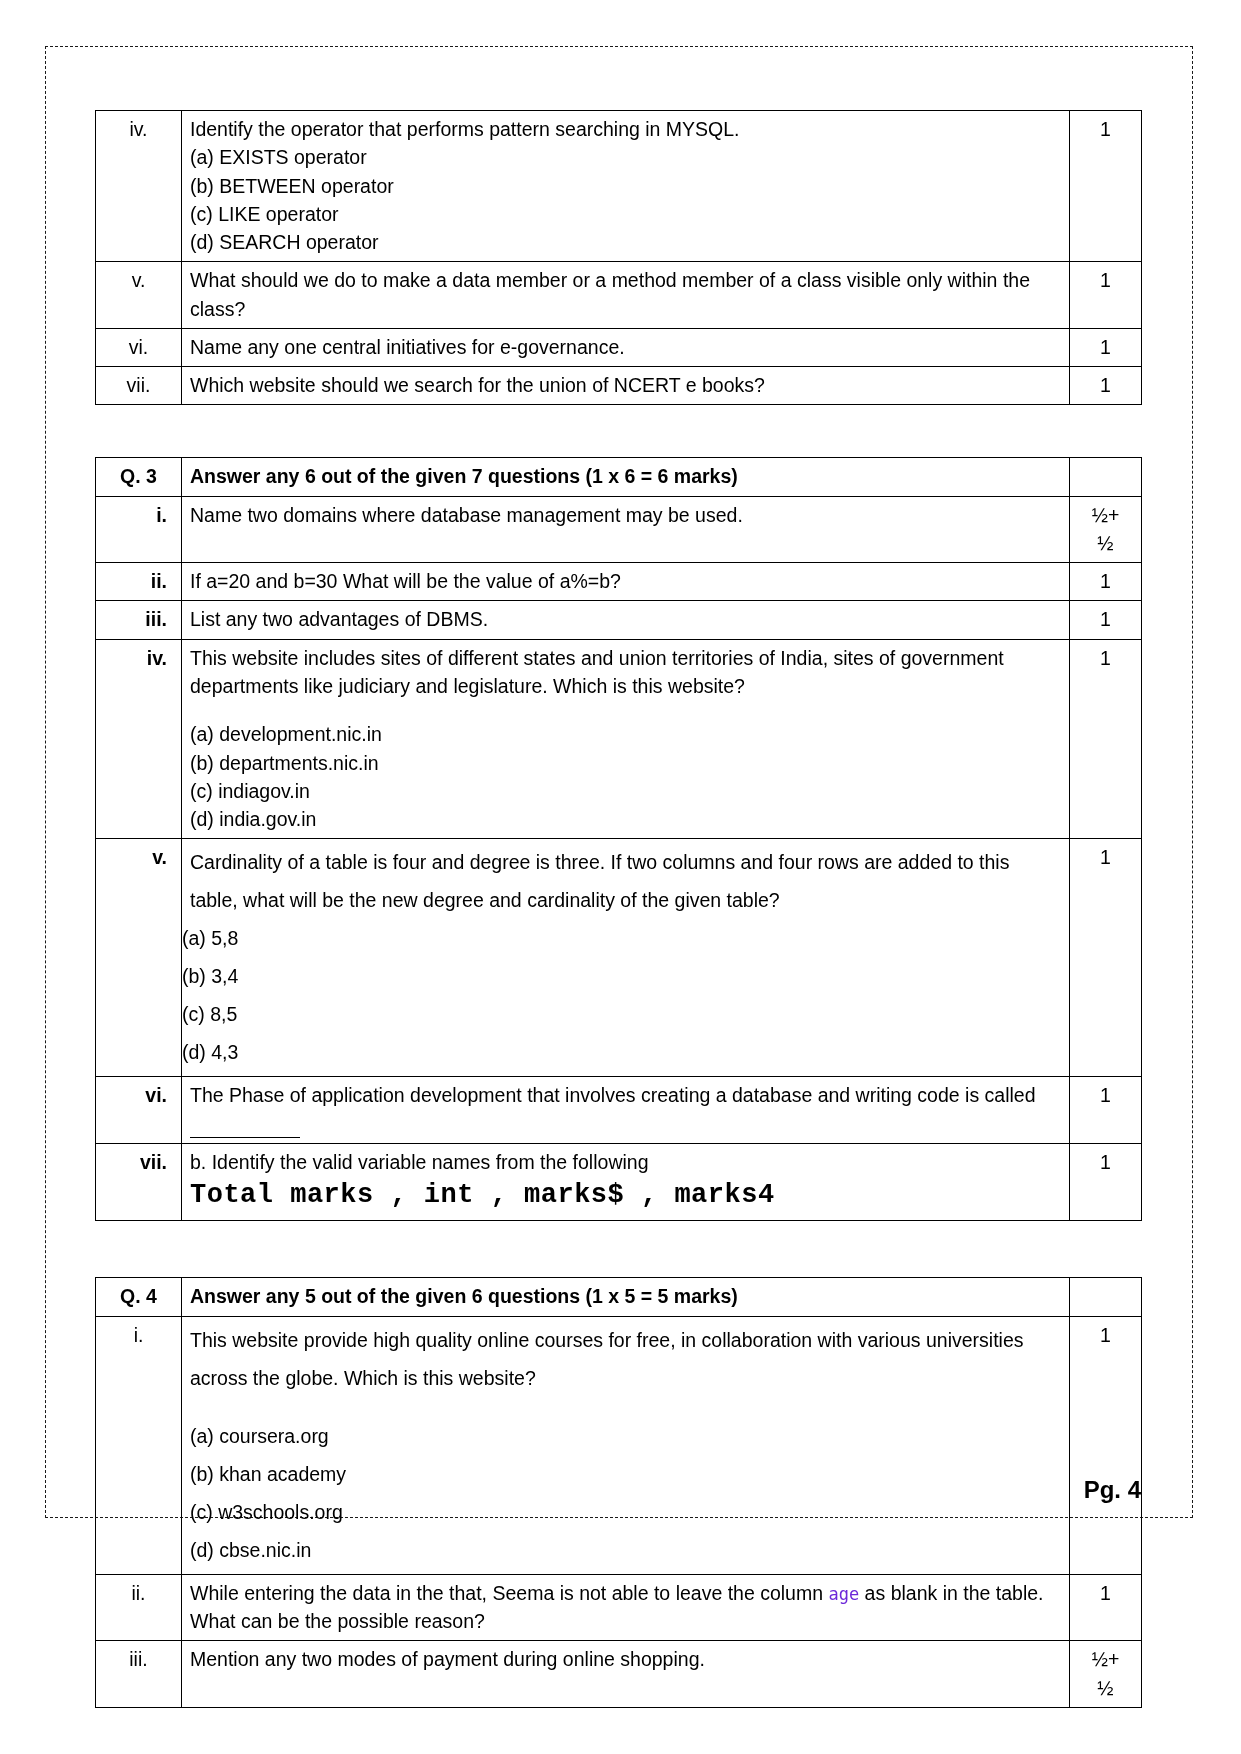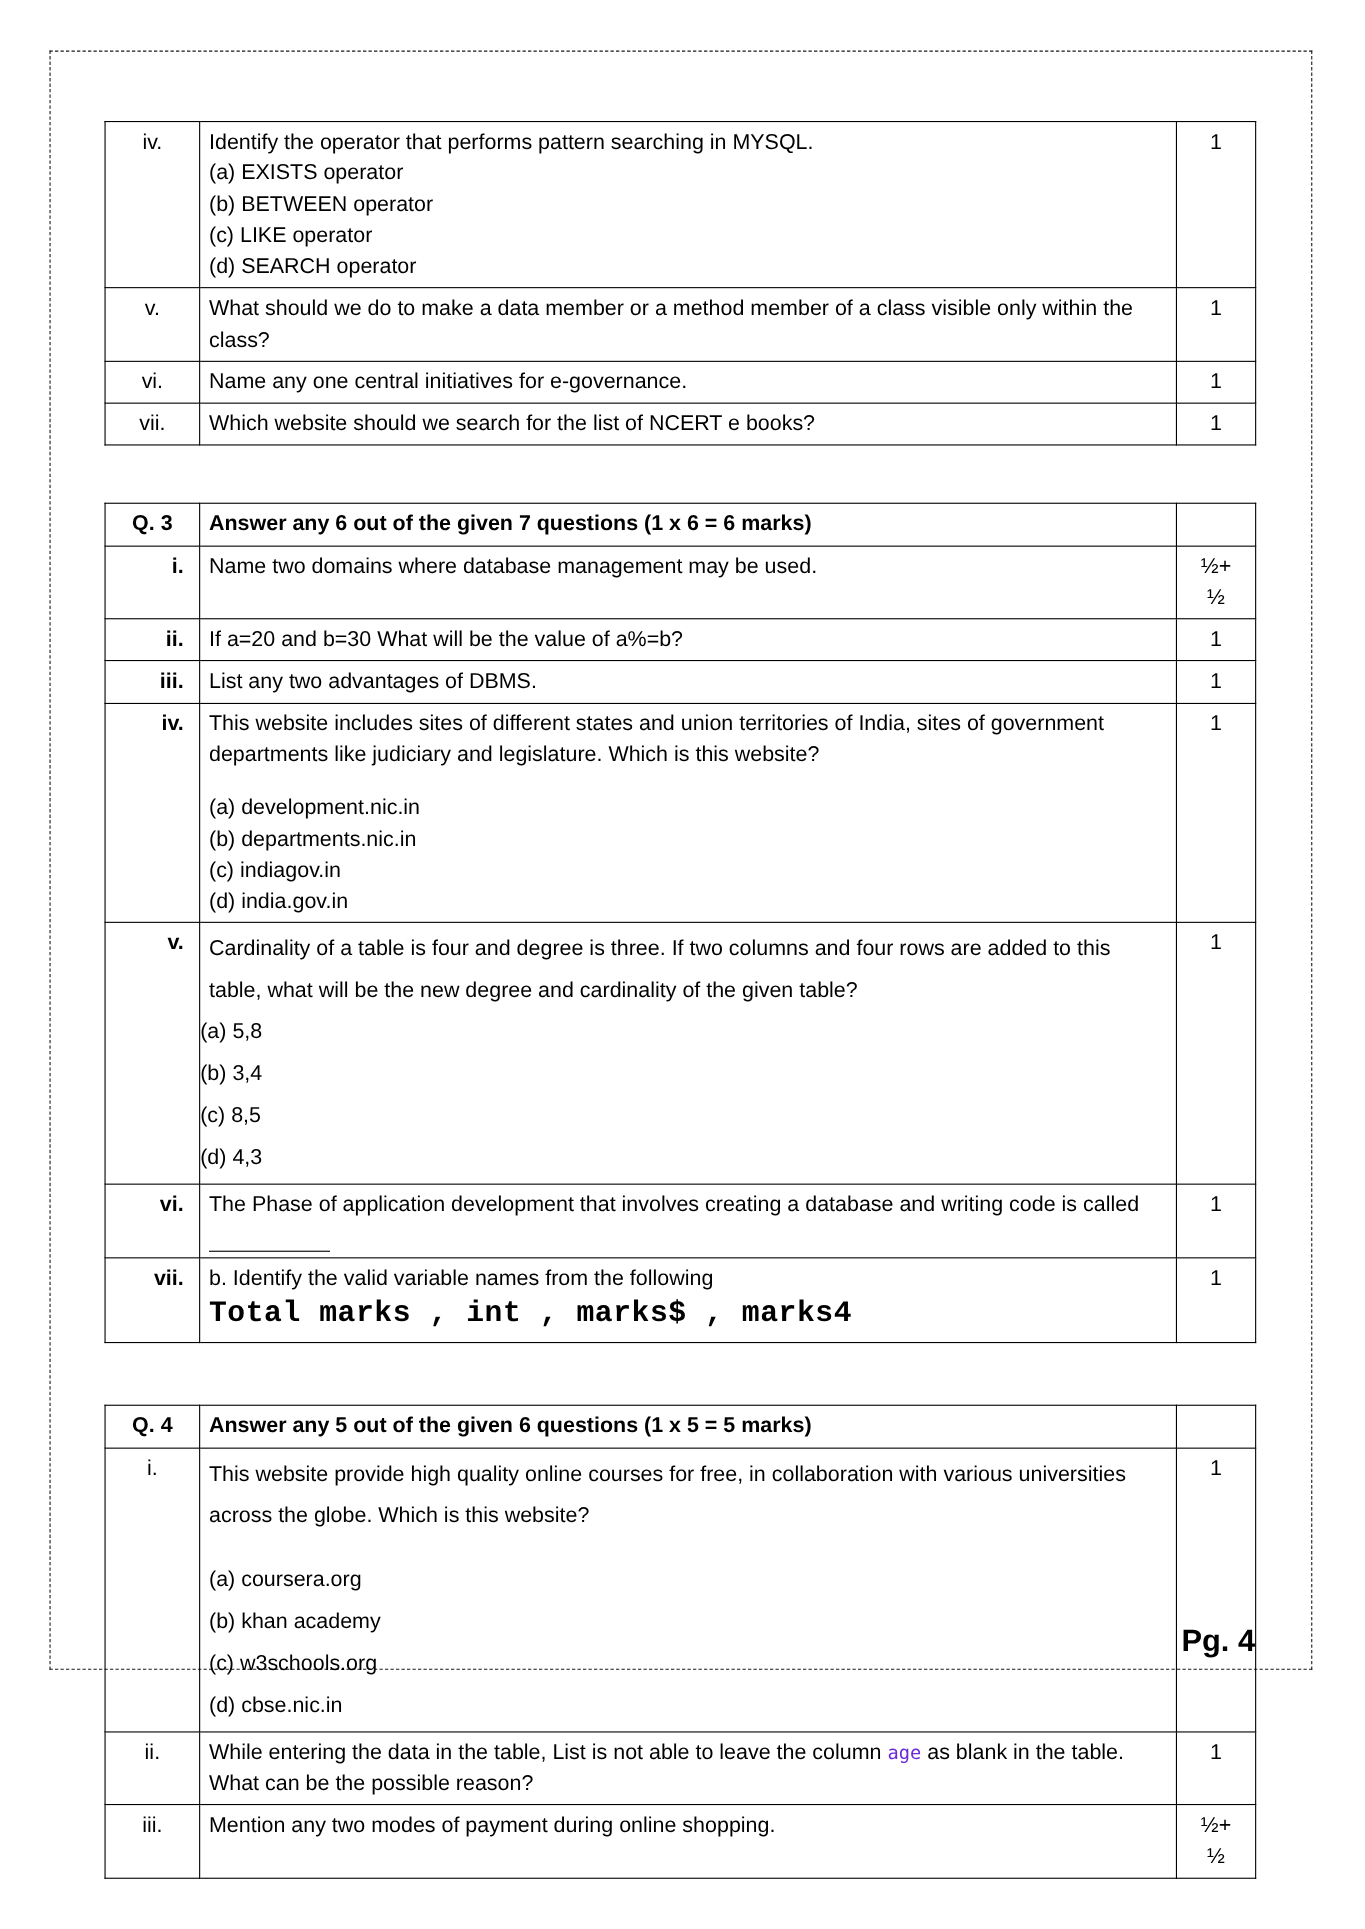--- a/index.html
+++ b/index.html
@@ -90,21 +90,21 @@
   .gap { height: 52px; }
   .gap-big { height: 56px; }
 
   .footer {
     position: absolute;
     left: 95px;
     top: 1476px;
     width: 1046px;
     text-align: right;
     font-weight: bold;
-    font-size: 28px;
+    font-size: 24px;
   }
 </style>
 </head>
 <body>
 
 <div class="page-border"></div>
 
 <div class="content">
 
   <table class="qtable">
@@ -130,21 +130,21 @@
         <td class="body">What should we do to make a data member or a method member of a class visible only within the class?</td>
         <td class="marks">1</td>
       </tr>
       <tr>
         <td class="num">vi.</td>
         <td class="body">Name any one central initiatives for e-governance.</td>
         <td class="marks">1</td>
       </tr>
       <tr>
         <td class="num">vii.</td>
-        <td class="body">Which website should we search for the list of NCERT e books?</td>
+        <td class="body">Which website should we search for the union of NCERT e books?</td>
         <td class="marks">1</td>
       </tr>
     </tbody>
   </table>
 
   <div class="gap"></div>
 
   <table class="qtable">
     <colgroup>
         <col class="c-num">
@@ -244,21 +244,21 @@
           <span class="opt">(a) coursera.org</span>
           <span class="opt">(b) khan academy</span>
           <span class="opt">(c) w3schools.org</span>
           <span class="opt">(d) cbse.nic.in</span>
         </td>
         <td class="marks">1</td>
       </tr>
 
       <tr>
         <td class="num">ii.</td>
-        <td class="body"><span>While entering the data in the table, List is not able to leave the column </span><span class="mono-light">age</span><span> as blank in the table. What can be the possible reason?</span></td>
+        <td class="body"><span>While entering the data in the that, Seema is not able to leave the column </span><span class="mono-light">age</span><span> as blank in the table. What can be the possible reason?</span></td>
         <td class="marks">1</td>
       </tr>
 
       <tr>
         <td class="num">iii.</td>
         <td class="body">Mention any two modes of payment during online shopping.</td>
         <td class="marks">
           <span>½+</span><br>
           <span>½</span>
         </td>

